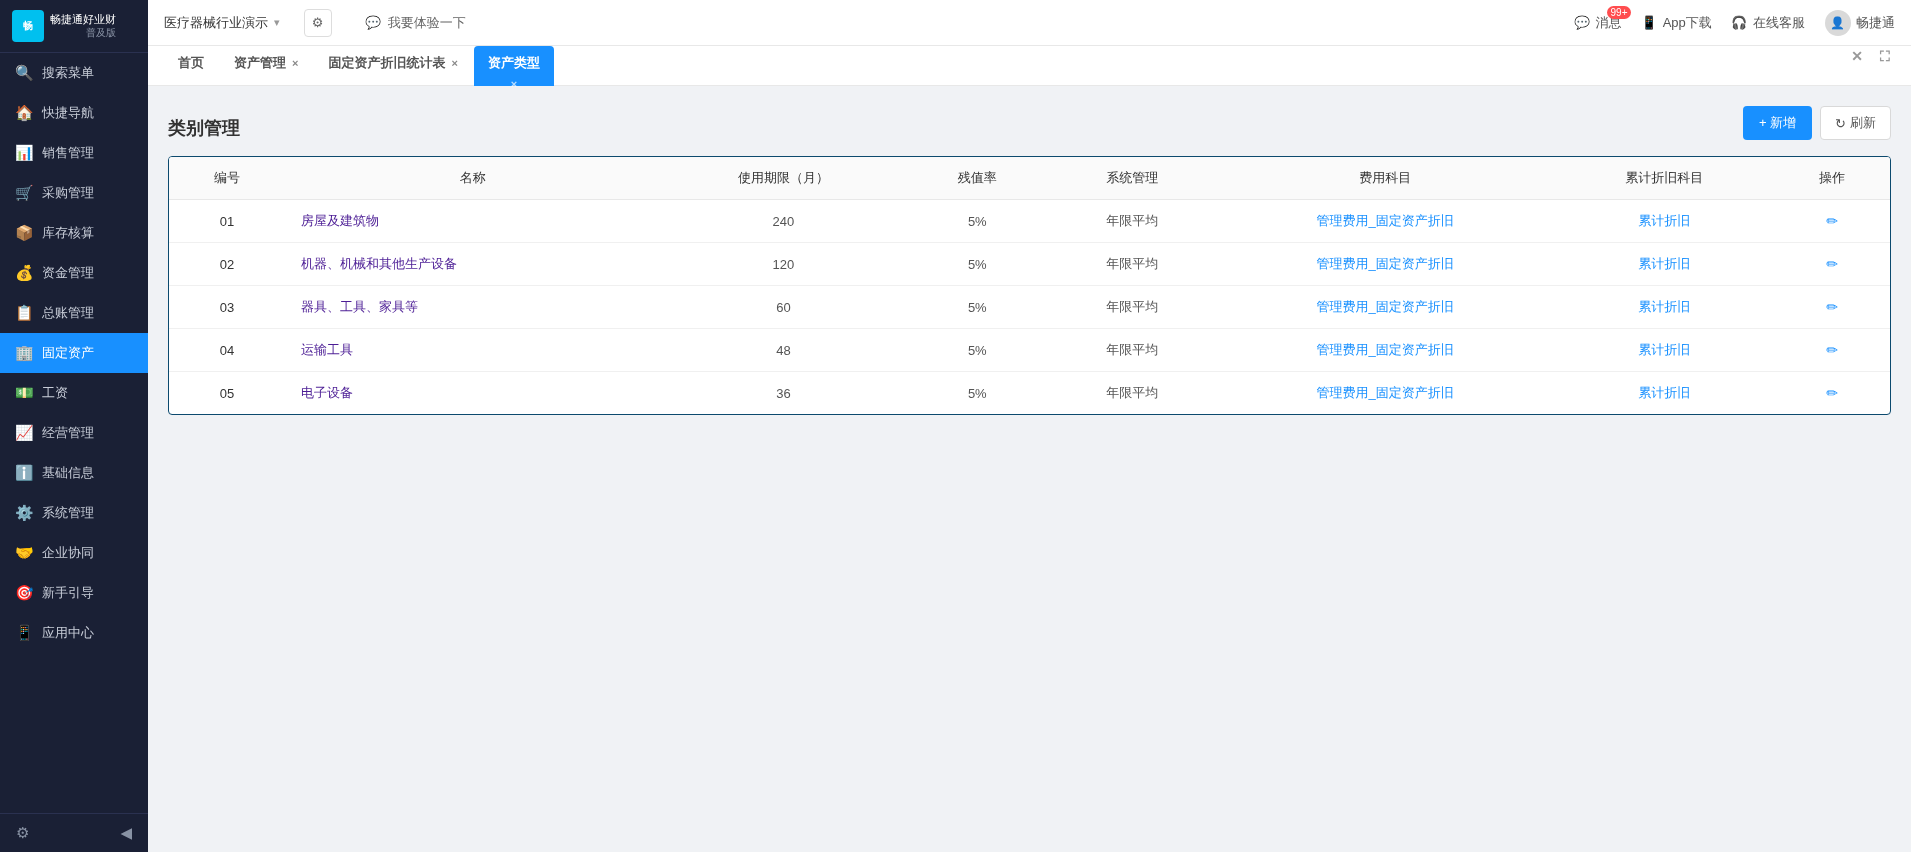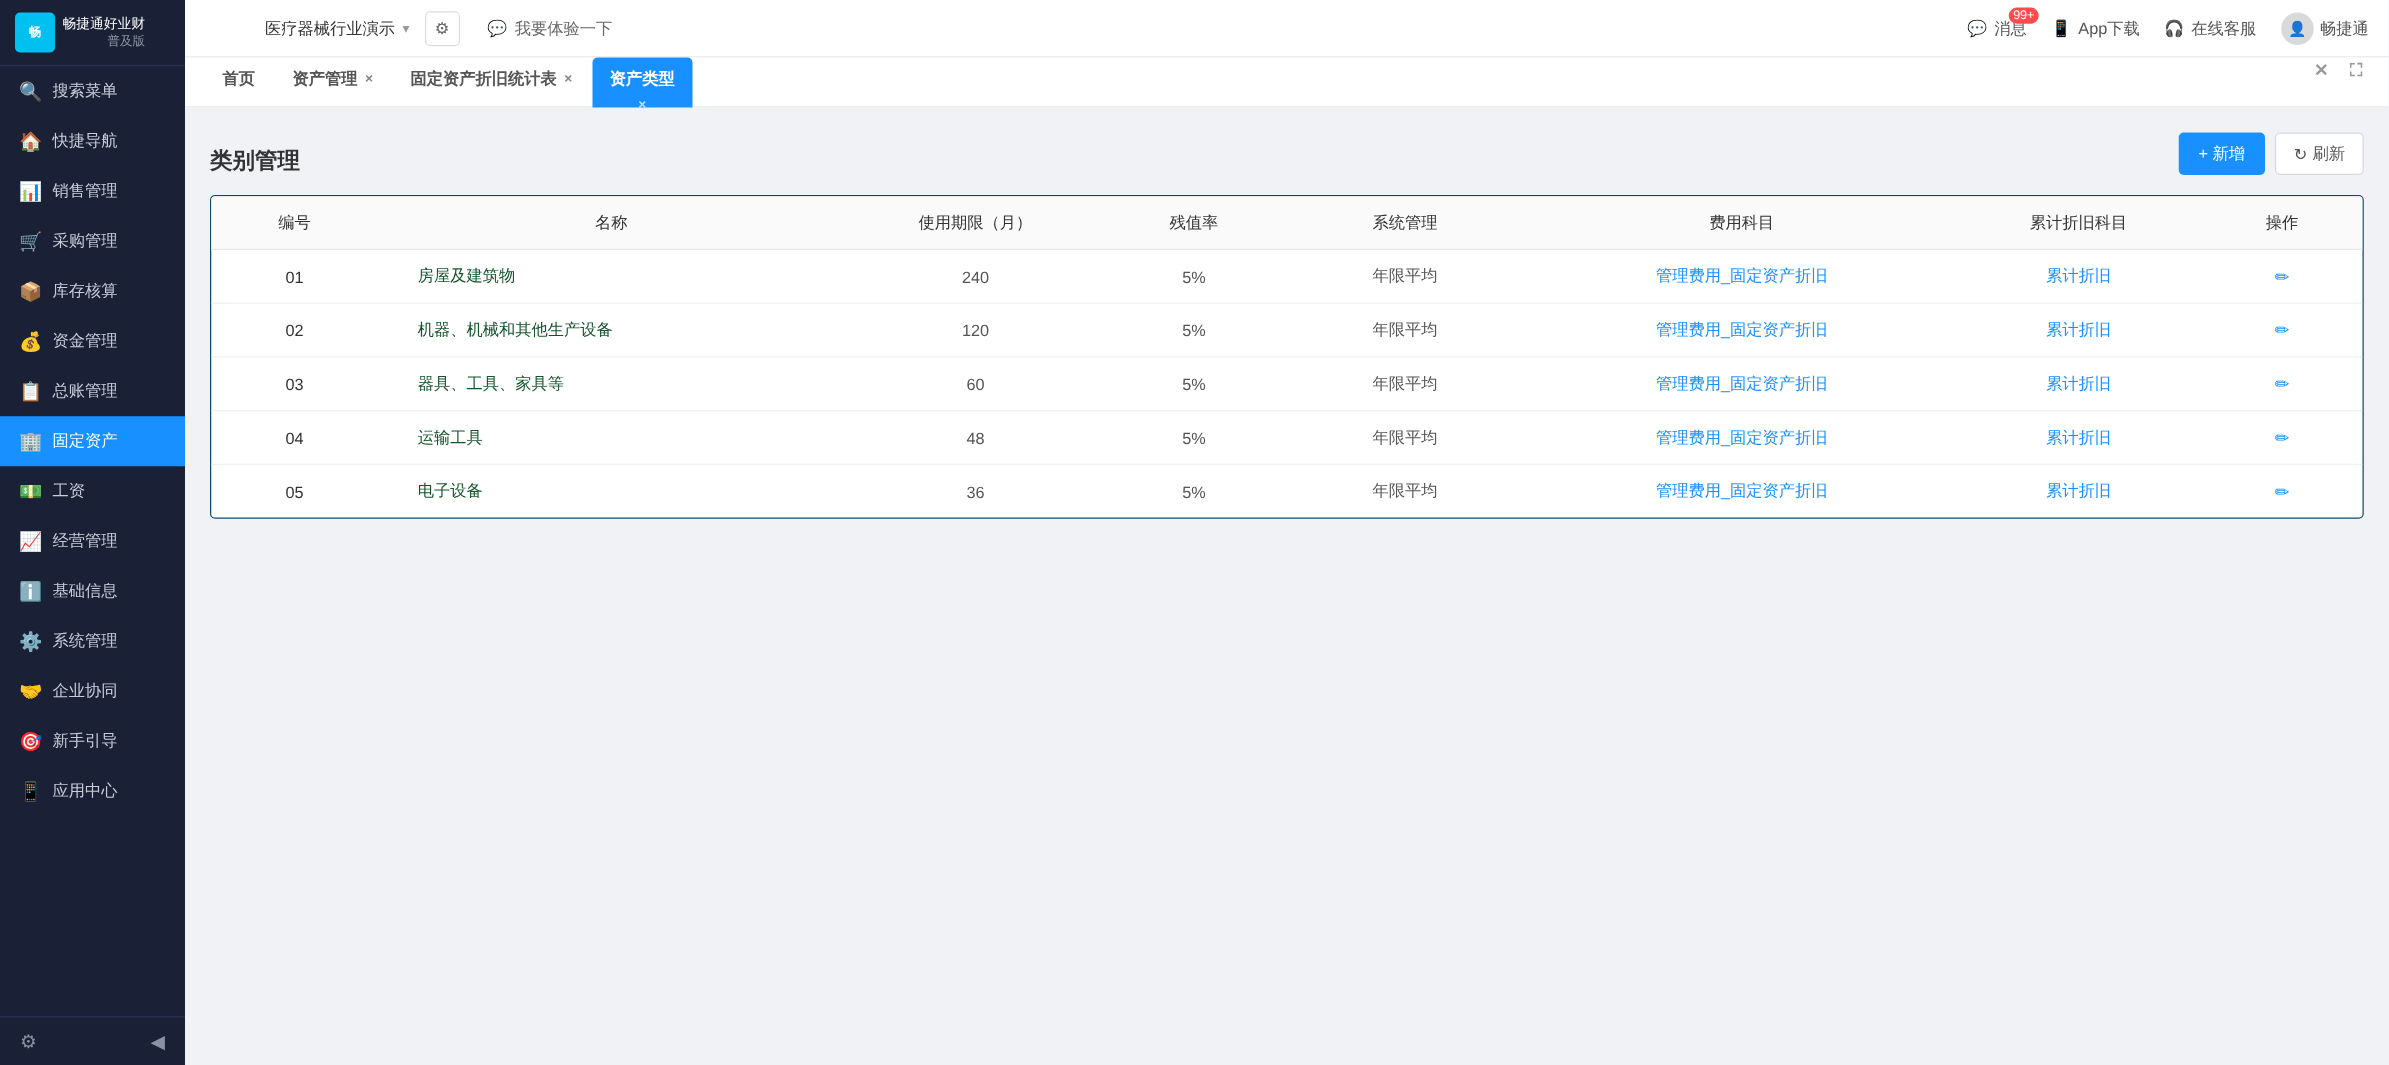--- a/index.html
+++ b/index.html
@@ -98,22 +98,21 @@
       border-bottom: 1px solid #e8e8e8;
       padding: 0 16px;
       height: 46px;
       display: flex;
       align-items: center;
       justify-content: space-between;
       flex-shrink: 0;
     }
     .topbar-left {
       display: flex;
-      gap: 12px;
-      margin-left: 48px;
+      gap: 24px;
     }
     .topbar-company {
       display: flex;
       align-items: center;
       gap: 6px;
       font-size: 13px;
       color: #333;
       cursor: pointer;
     }
     .topbar-company .chevron { color: #999; font-size: 11px; }
@@ -298,28 +297,28 @@
     }
     th {
       padding: 12px 16px;
       text-align: center;
       font-size: 13px;
       font-weight: 500;
       color: #333;
       border-bottom: 1px solid #e8e8e8;
     }
     td {
-      padding: 12px 32px;
+      padding: 12px 16px;
       text-align: center;
       font-size: 13px;
       color: #555;
       border-bottom: 1px solid #f0f0f0;
     }
     td:first-child { color: #333; }
-    td.name-col { text-align: left; color: #14532d; }
+    td.name-col { text-align: left; color: #4c1d95; }
     tbody tr:last-child td { border-bottom: none; }
     .edit-icon {
       color: #1890ff;
       cursor: pointer;
       font-size: 14px;
     }
     .link-text { color: #1890ff; }
   </style>
 </head>
 <body>

